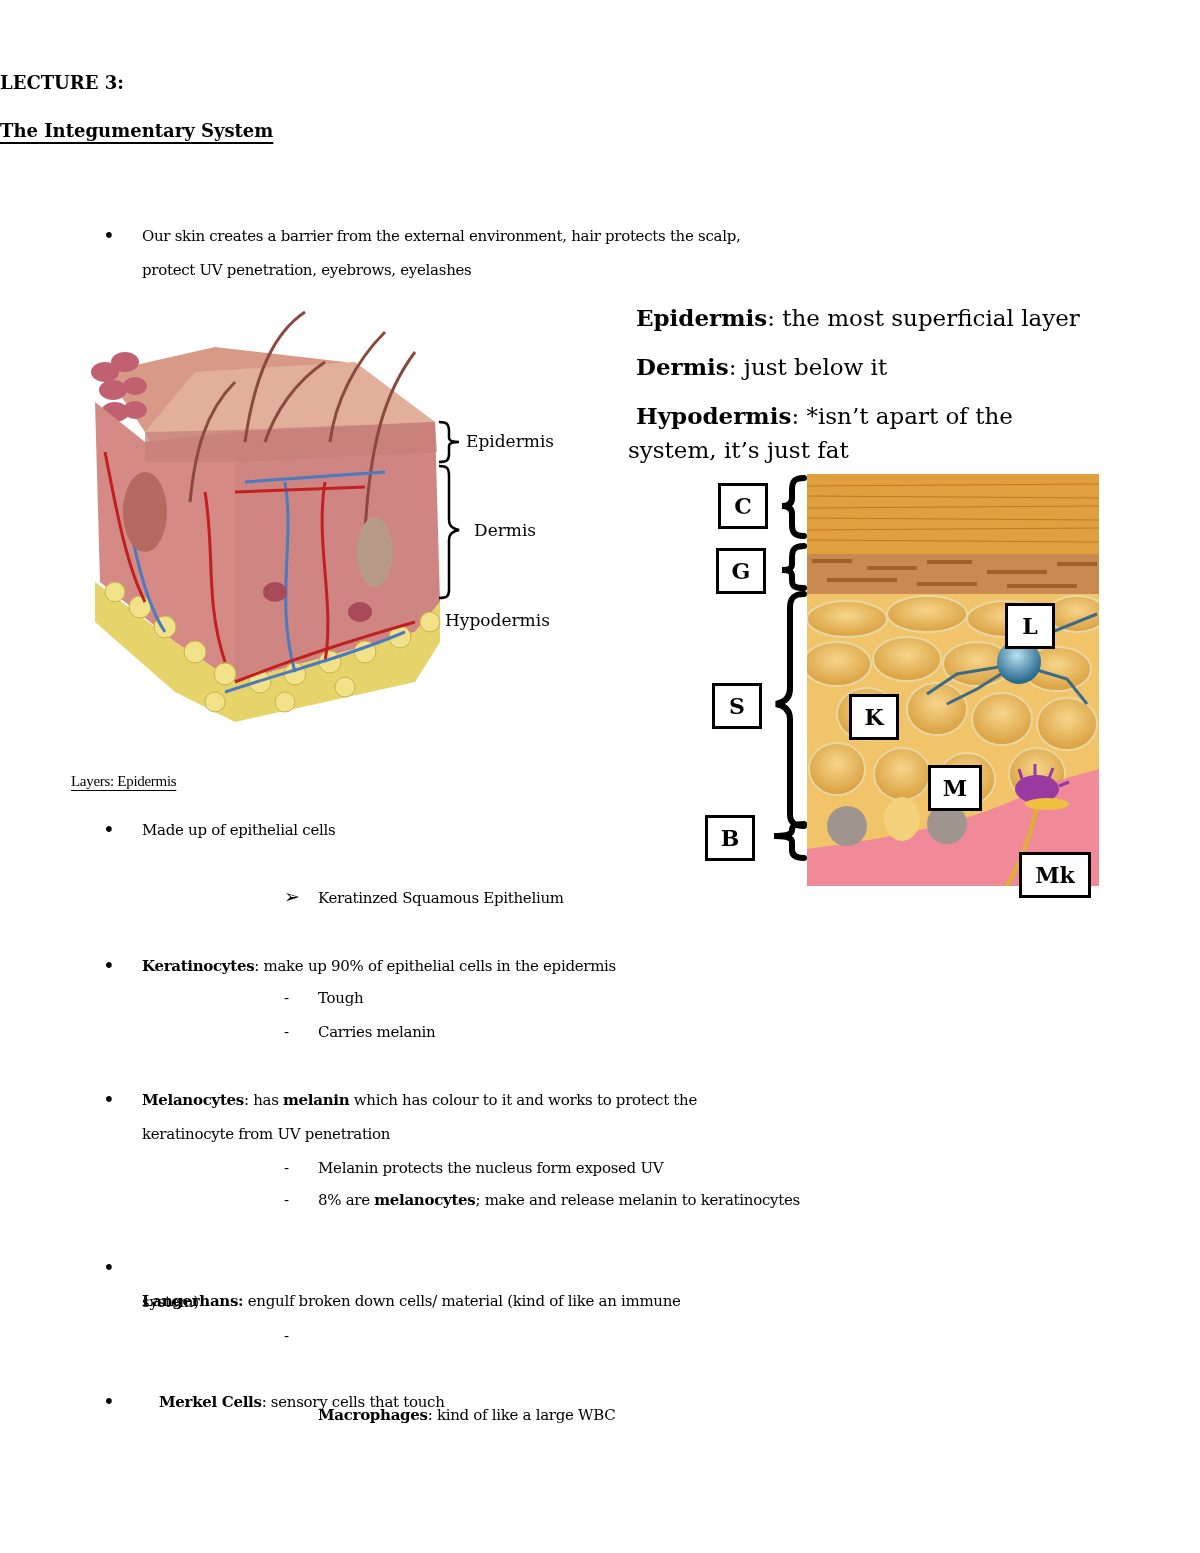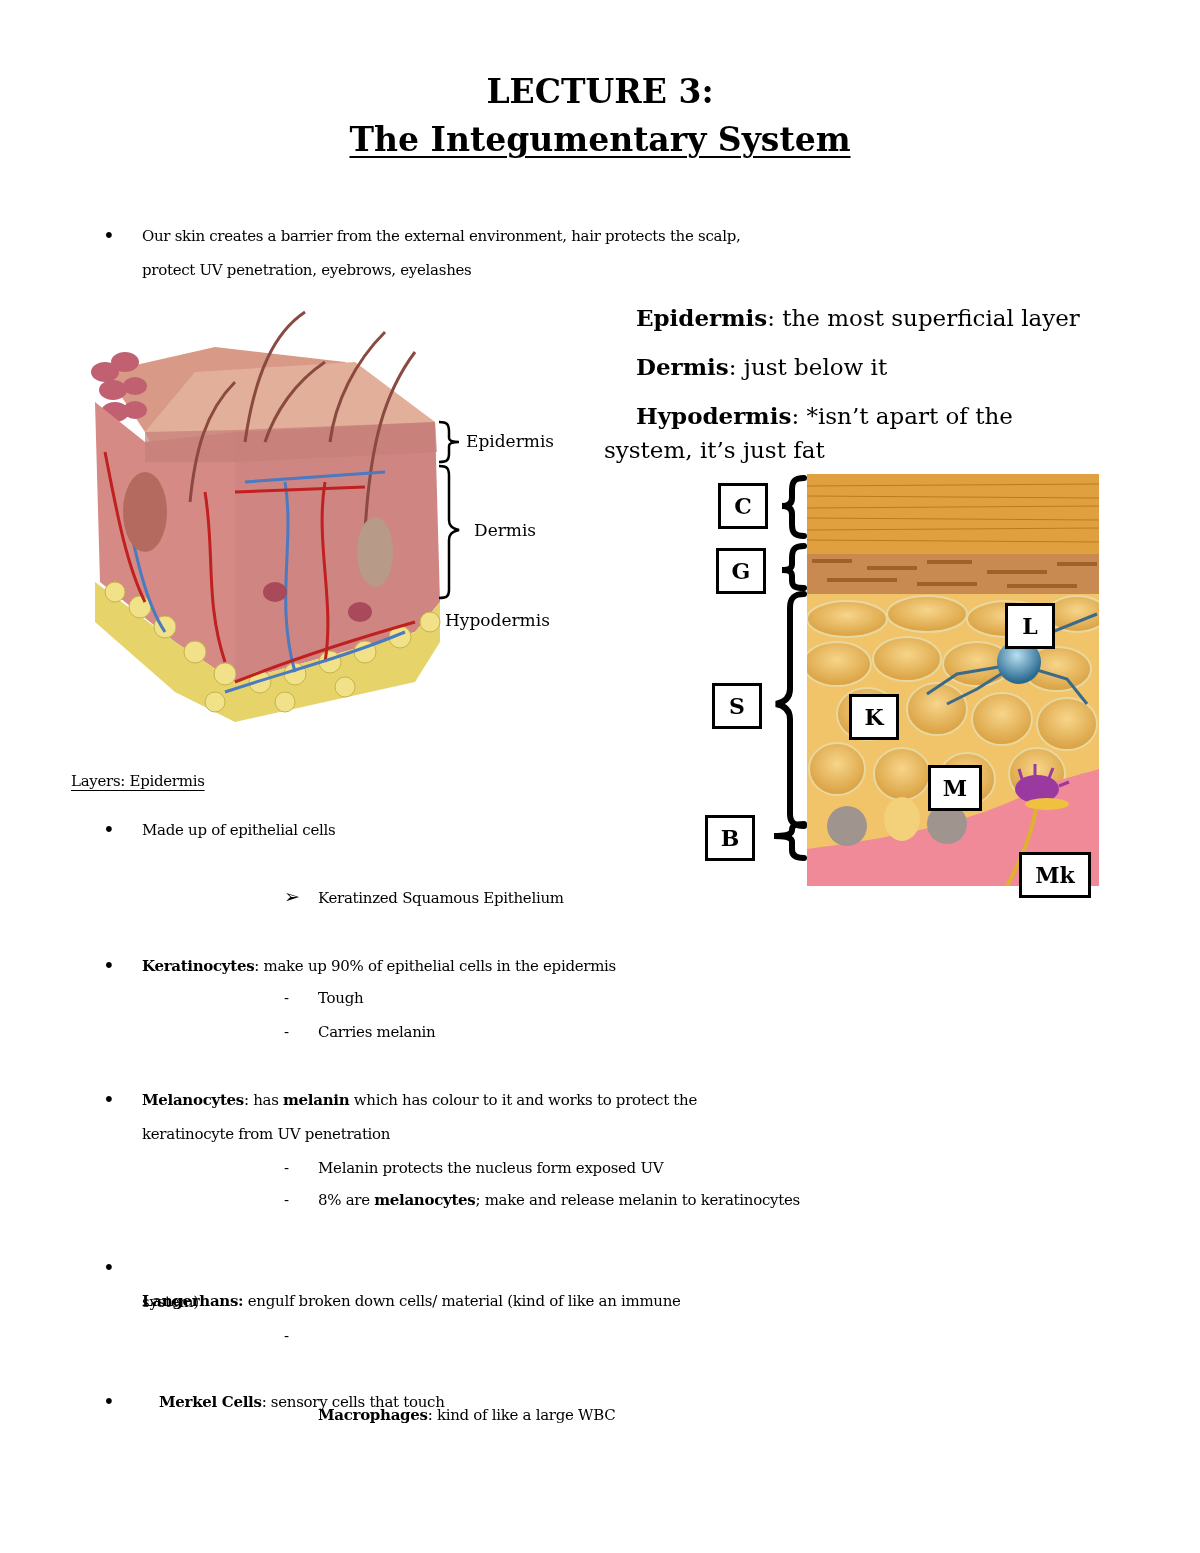--- a/index.html
+++ b/index.html
@@ -1,29 +1,29 @@
 <!DOCTYPE html>
 <html><head>
 <meta charset="utf-8">
 <style>
   html, body { margin:0; padding:0; background:#ffffff; }
   body { width:1200px; height:1553px; position:relative; overflow:hidden;
          font-family:"DejaVu Serif", "Liberation Serif", serif; color:#000; }
   .abs { position:absolute; }
-  .title { left:0; width:1200px; text-align:center; font-weight:bold; font-size:33px; }
+  .title { left:0; width:1200px; text-align:left; font-weight:bold; font-size:18px; }
   #lecture { top:72px; }
   #subtitle { top:120px; text-decoration:underline; text-decoration-thickness:2px; text-underline-offset:5px; }
   .txt { font-size:15px; line-height:34px; white-space:nowrap; letter-spacing:-0.3px; }
   .bullet { font-size:20px; }
   b { font-weight:bold; }
   .sideb { font-size:23px; line-height:34px; white-space:nowrap; }
   .lbl { font-size:17px; }
   .box { position:absolute; border:3px solid #000; background:#fff; font-weight:bold; font-size:22px;
          display:flex; align-items:center; justify-content:center; font-family:"DejaVu Serif", serif; }
-  .u { text-decoration:underline; text-underline-offset:4px; }
+  .u { text-decoration:underline; text-underline-offset:4px;font-family:Liberation Serif, serif; }
 </style>
 </head>
 <body>
 
 <div class="abs title" id="lecture">LECTURE 3:</div>
 <div class="abs title" id="subtitle">The Integumentary System</div>
 
 <div class="abs bullet" style="left:103px;top:224px;">•</div>
 <div class="abs txt" style="left:142px;top:219px;">Our skin creates a barrier from the external environment, hair protects the scalp,</div>
 <div class="abs txt" style="left:142px;top:253px;text-align:right;">protect UV penetration, eyebrows, eyelashes</div>
@@ -107,21 +107,21 @@
 
 <div class="abs sideb" style="left:636px;top:301px;">
   <b>Epidermis</b><span>: the most superficial layer</span>
 </div>
 <div class="abs sideb" style="left:636px;top:350px;">
   <b>Dermis</b><span>: just below it</span>
 </div>
 <div class="abs sideb" style="left:636px;top:399px;">
   <b>Hypodermis</b><span>: *isn’t apart of the</span>
 </div>
-<div class="abs sideb" style="left:604px;top:433px;">system, it’s just fat</div>
+<div class="abs sideb" style="left:628px;top:433px;">system, it’s just fat</div>
 
 <div class="abs" style="left:807px;top:474px;width:292px;height:412px;">
   <svg width="292" height="412" viewBox="0 0 292 412">
     <defs>
       <radialGradient id="cell" cx="50%" cy="40%" r="60%">
         <stop offset="0%" stop-color="#f7d58a"></stop>
           <stop offset="100%" stop-color="#d9a040"></stop>
       </radialGradient>
       <radialGradient id="lcell" cx="45%" cy="35%" r="60%">
         <stop offset="0%" stop-color="#b8e0f0"></stop>

